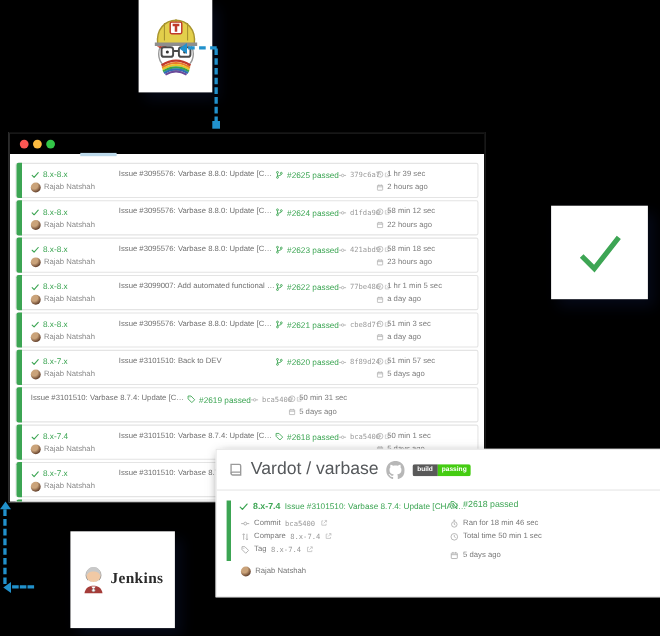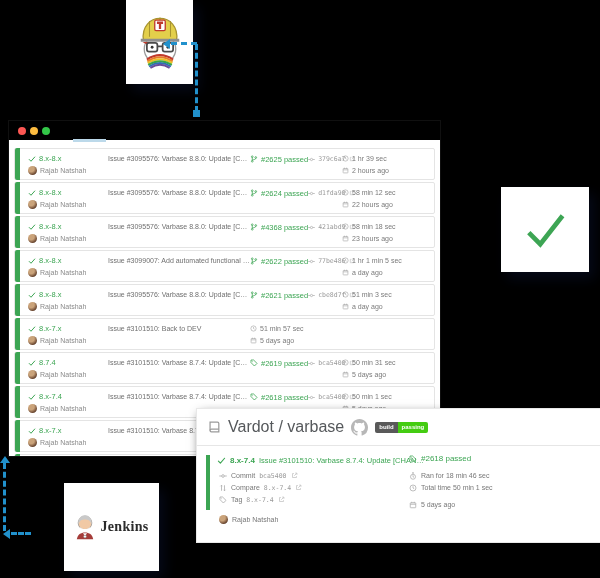--- a/index.html
+++ b/index.html
@@ -305,21 +305,21 @@
         <span class="author">Rajab Natshah</span>
       </div>
     </div>
     <div class="c-msg">Issue #3095576: Varbase 8.8.0: Update [CHANGELOG.md, RE</div>
     <div class="c-build">
       <div class="line">
         <svg class="ic g i-branch" width="8" height="8">
                 <use href="#s-branch"></use>
               </svg>
 
-        <span class="status">#4368 passed</span>
+        <span class="status">#2623 passed</span>
       </div>
       <div class="line">
         <svg class="ic gy" width="7" height="7">
                 <use href="#s-commit"></use>
               </svg>
         <span class="hash">421abd9</span>
         <svg class="ic gy2" width="6" height="6">
                 <use href="#s-ext"></use>
               </svg>
       </div>
@@ -446,50 +446,56 @@
                 <use href="#s-check"></use>
               </svg>
         <span class="branch-name">8.x-7.x</span>
       </div>
       <div class="line">
         <span class="avatar"></span>
         <span class="author">Rajab Natshah</span>
       </div>
     </div>
     <div class="c-msg">Issue #3101510: Back to DEV</div>
+    <div class="c-build">
+      <div class="line">
+        <svg class="ic g i-branch" width="8" height="8">
+                <use href="#s-branch"></use>
+              </svg>
+
+        <span class="status">#2620 passed</span>
+      </div>
+      <div class="line">
+        <svg class="ic gy" width="7" height="7">
+                <use href="#s-commit"></use>
+              </svg>
+        <span class="hash">8f89d24</span>
+        <svg class="ic gy2" width="6" height="6">
+                <use href="#s-ext"></use>
+              </svg>
+      </div>
+    </div>
     <div class="c-time">
       <div class="line">
         <svg class="ic gy" width="7" height="7">
                 <use href="#s-clock"></use>
               </svg>
         <span class="dur">51 min 57 sec</span>
       </div>
       <div class="line">
         <svg class="ic gy" width="7" height="7">
                 <use href="#s-cal"></use>
               </svg>
         <span class="fin">5 days ago</span>
       </div>
     </div>
   </div>
 
   <div class="build-row">
     <div class="row-bar"></div>
-    <div class="c-branch">
-      <div class="line">
-        <svg class="ic g" width="8" height="8">
-                <use href="#s-check"></use>
-              </svg>
-        <span class="branch-name">8.7.4</span>
-      </div>
-      <div class="line">
-        <span class="avatar"></span>
-        <span class="author">Rajab Natshah</span>
-      </div>
-    </div>
     <div class="c-msg">Issue #3101510: Varbase 8.7.4: Update [CHANGELOG.md, RE</div>
     <div class="c-build">
       <div class="line">
 
         <svg class="ic g i-tag" width="8" height="8" style="">
                 <use href="#s-tag"></use>
               </svg>
         <span class="status">#2619 passed</span>
       </div>
       <div class="line">

